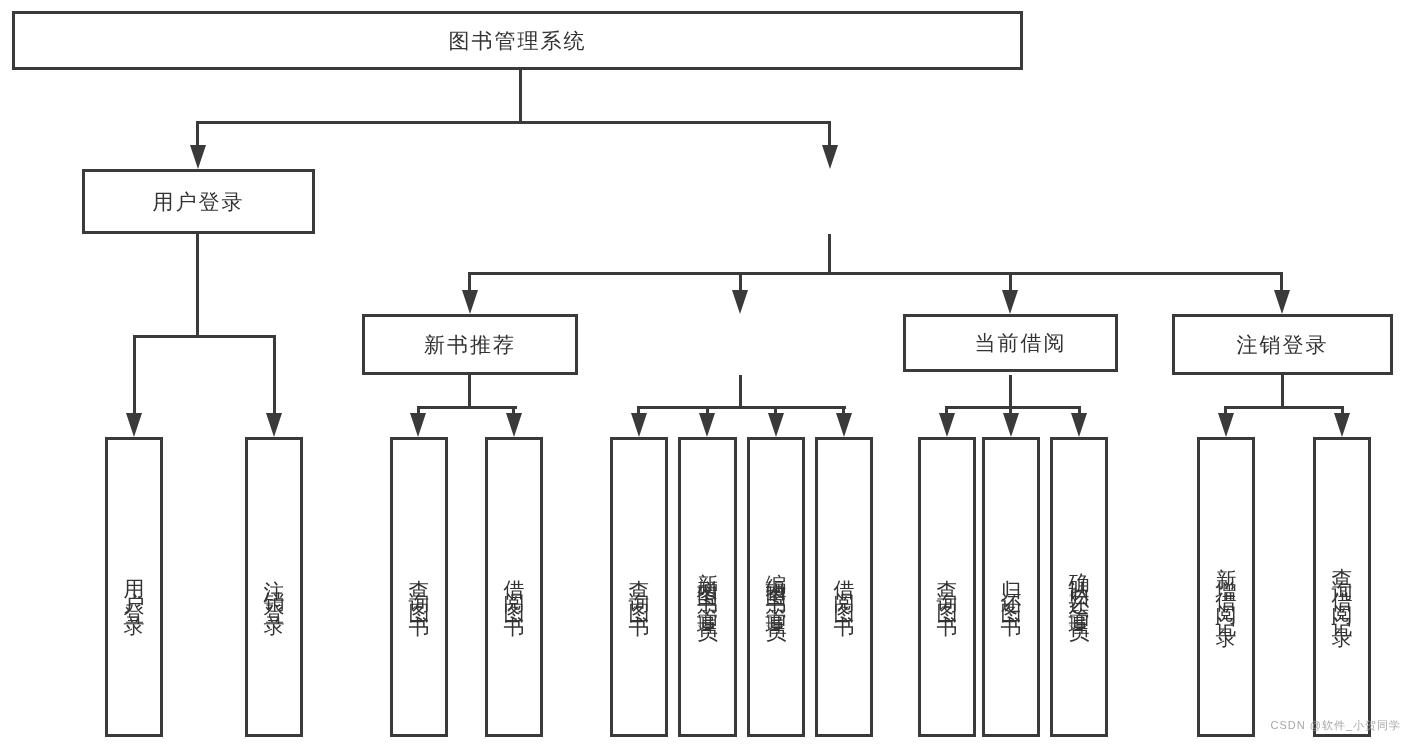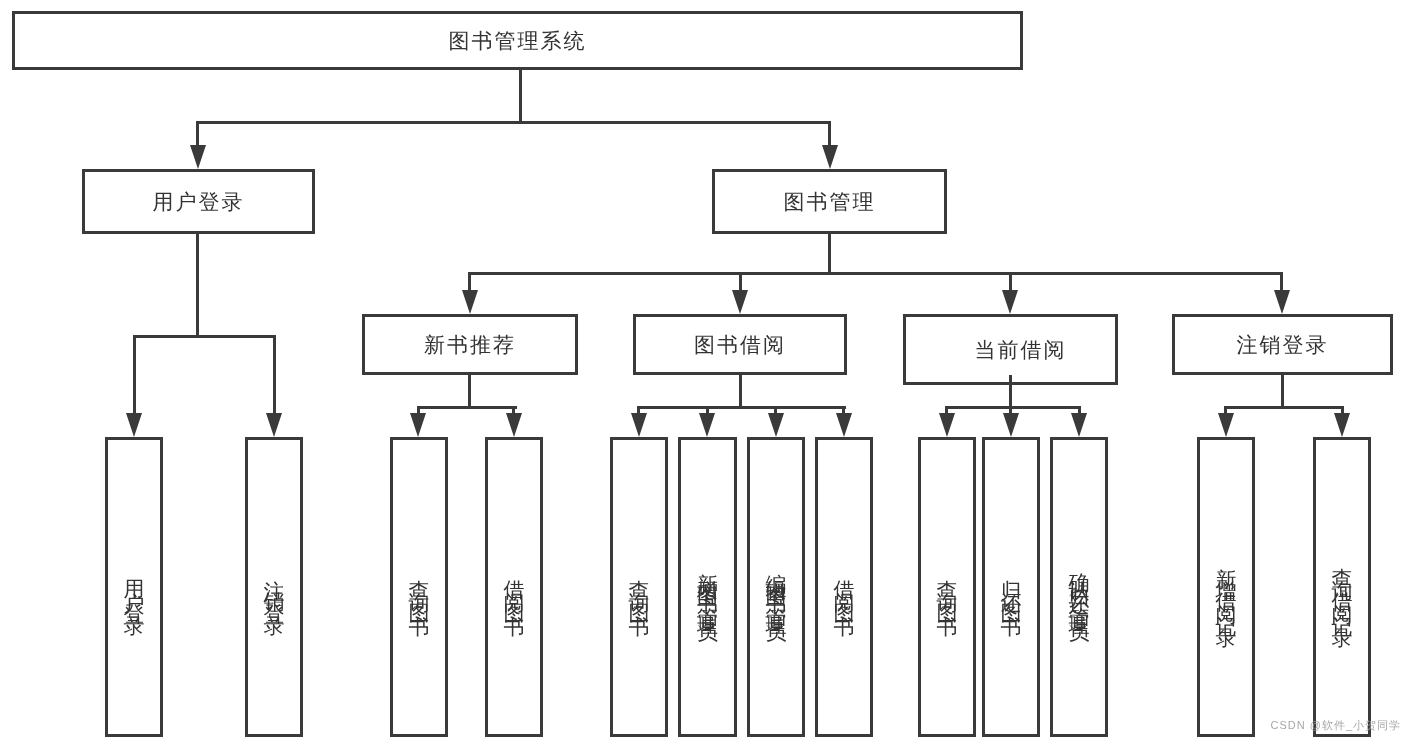--- a/index.html
+++ b/index.html
@@ -42,23 +42,20 @@
   <div class="line" style="left:519px;top:70px;width:3px;height:54px;"></div>
   <div class="line" style="left:196px;top:121px;width:635px;height:3px;"></div>
   <div class="line" style="left:196px;top:121px;width:3px;height:28px;"></div>
   <div class="arrow" style="left:190px;top:145px;"></div>
   <div class="line" style="left:828px;top:121px;width:3px;height:28px;"></div>
   <div class="arrow" style="left:822px;top:145px;"></div>
 
   <div class="box hbox" style="left:82px;top:169px;width:233px;height:65px;">
     <span>用户登录</span>
   </div>
-  <div class="box hbox" style="left:712px;top:169px;width:235px;height:65px;">
-    <span>图书管理</span>
-  </div>
 
   <div class="line" style="left:196px;top:234px;width:3px;height:104px;"></div>
   <div class="line" style="left:133px;top:335px;width:143px;height:3px;"></div>
   <div class="line" style="left:133px;top:335px;width:3px;height:83px;"></div>
   <div class="arrow" style="left:126px;top:413px;"></div>
   <div class="line" style="left:273px;top:335px;width:3px;height:83px;"></div>
   <div class="arrow" style="left:266px;top:413px;"></div>
 
   <div class="line" style="left:828px;top:234px;width:3px;height:41px;"></div>
   <div class="line" style="left:468px;top:272px;width:815px;height:3px;"></div>
@@ -67,24 +64,21 @@
   <div class="line" style="left:739px;top:272px;width:3px;height:21px;"></div>
   <div class="arrow" style="left:732px;top:290px;"></div>
   <div class="line" style="left:1009px;top:272px;width:3px;height:21px;"></div>
   <div class="arrow" style="left:1002px;top:290px;"></div>
   <div class="line" style="left:1280px;top:272px;width:3px;height:21px;"></div>
   <div class="arrow" style="left:1274px;top:290px;"></div>
 
   <div class="box hbox" style="left:362px;top:314px;width:216px;height:61px;">
     <span>新书推荐</span>
   </div>
-  <div class="box hbox" style="left:633px;top:314px;width:214px;height:61px;">
-    <span>图书借阅</span>
-  </div>
-  <div class="box hbox" style="left:903px;top:314px;width:215px;height:71px;padding-left:20px;">
+  <div class="box hbox" style="left:903px;top:314px;width:215px;height:58px;padding-left:20px;">
     <span>当前借阅</span>
   </div>
   <div class="box hbox" style="left:1172px;top:314px;width:221px;height:61px;">
     <span>注销登录</span>
   </div>
 
   <div class="line" style="left:468px;top:375px;width:3px;height:33px;"></div>
   <div class="line" style="left:417px;top:406px;width:100px;height:3px;"></div>
   <div class="line" style="left:417px;top:406px;width:3px;height:12px;"></div>
   <div class="arrow" style="left:410px;top:413px;"></div>

